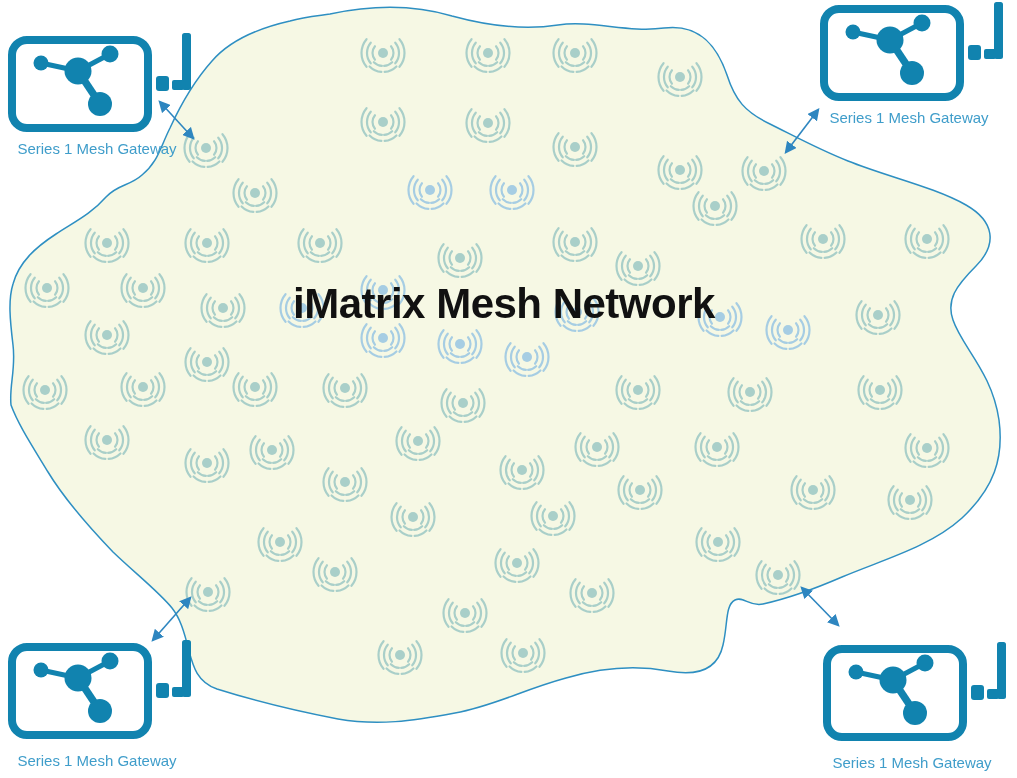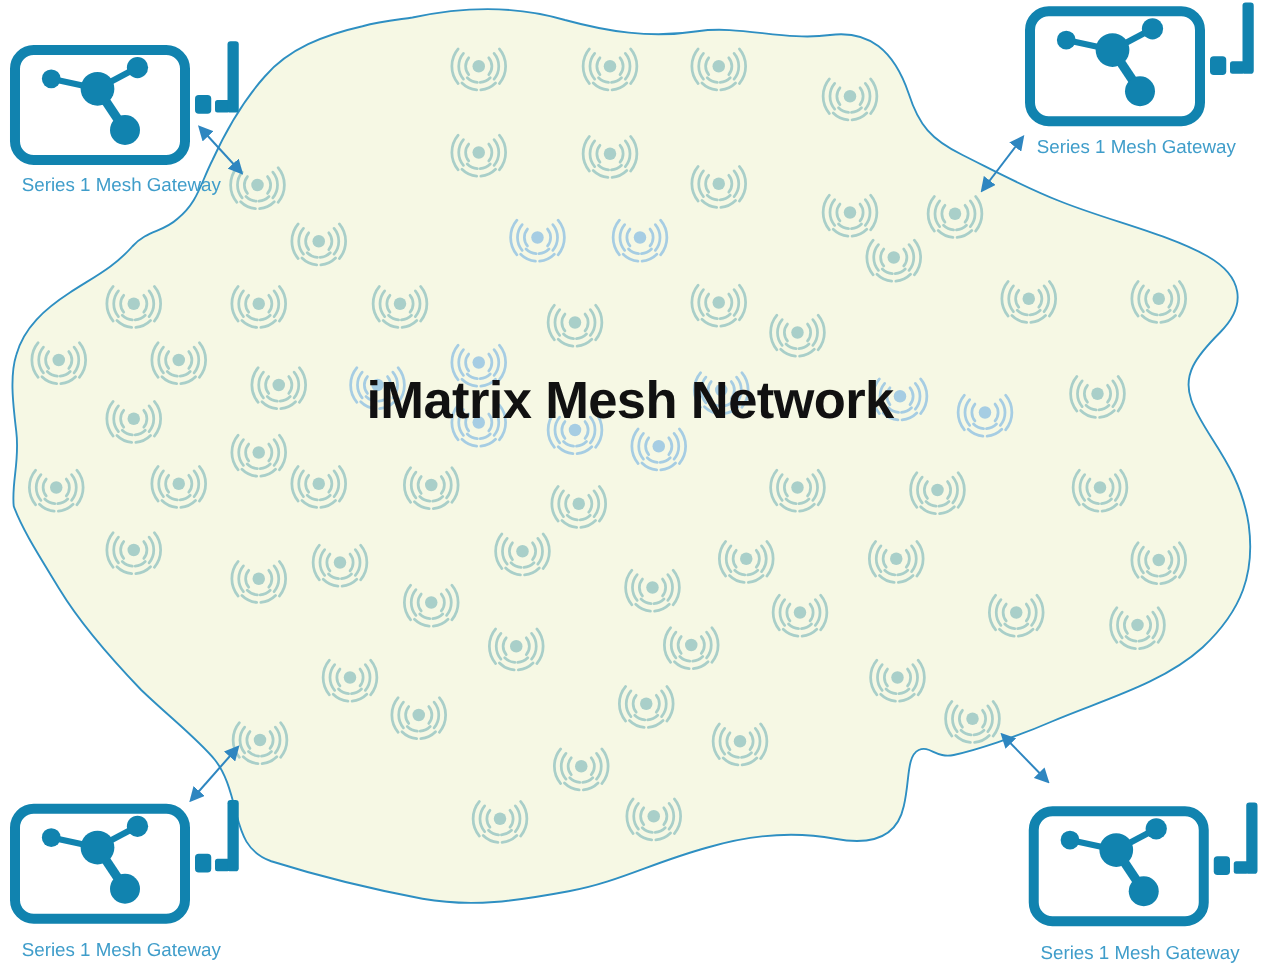--- a/index.html
+++ b/index.html
@@ -2,21 +2,21 @@
 <html><head>
 <meta charset="utf-8">
 <style>
   html,body { margin:0; padding:0; background:#fff; }
   .stage {
     position:relative; width:1017px; height:778px; overflow:hidden;
     background:#ffffff; font-family:"Liberation Sans", sans-serif;
   }
   #scene { position:absolute; left:0; top:0; }
   .diagram-title {
-    position:absolute; left:244px; top:297px; width:520px;
+    position:absolute; left:244px; top:281px; width:520px;
     text-align:center; font-size:42px; font-weight:bold;
     color:#111111; letter-spacing:-0.5px; line-height:1.1;
     z-index:3; pointer-events:none;
   }
   .gw-label {
     position:absolute; width:220px; text-align:center;
     font-size:15px; color:#3f9dca; z-index:3;
   }
 </style>
 </head>

